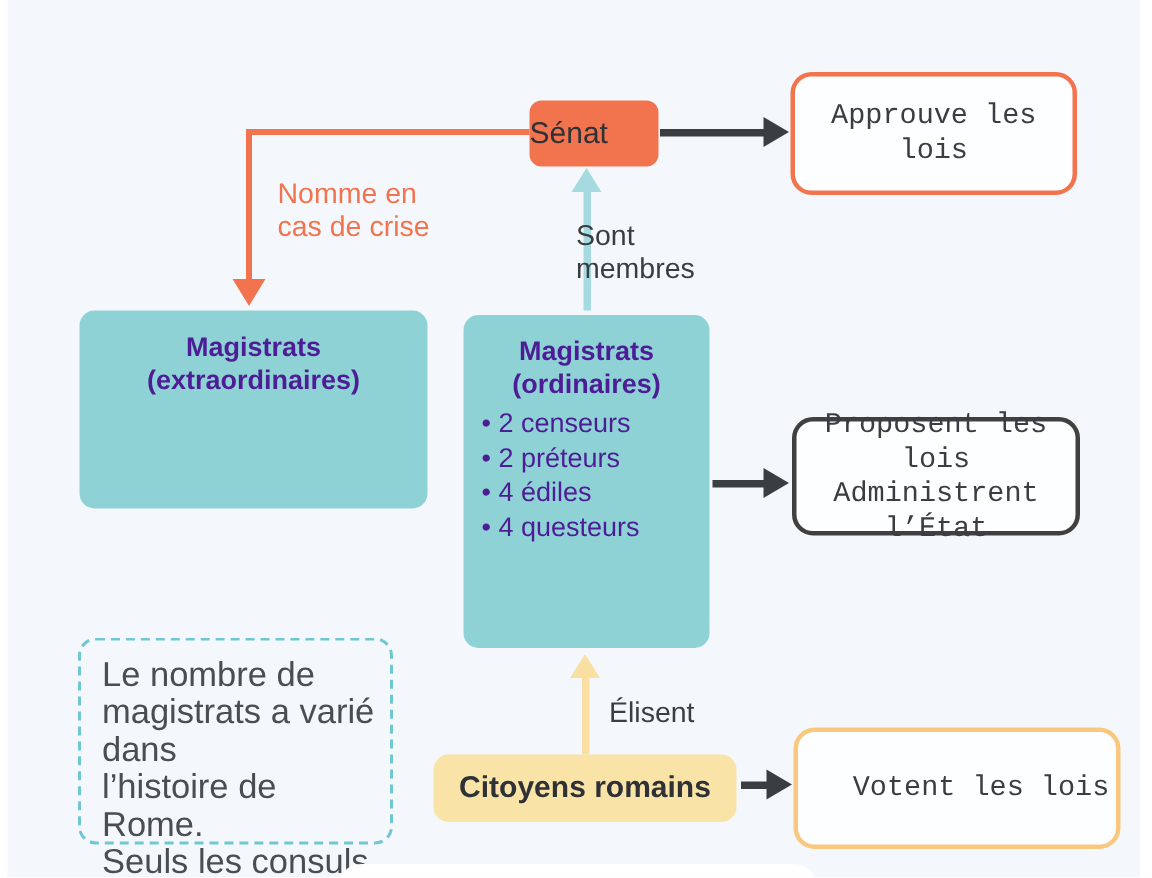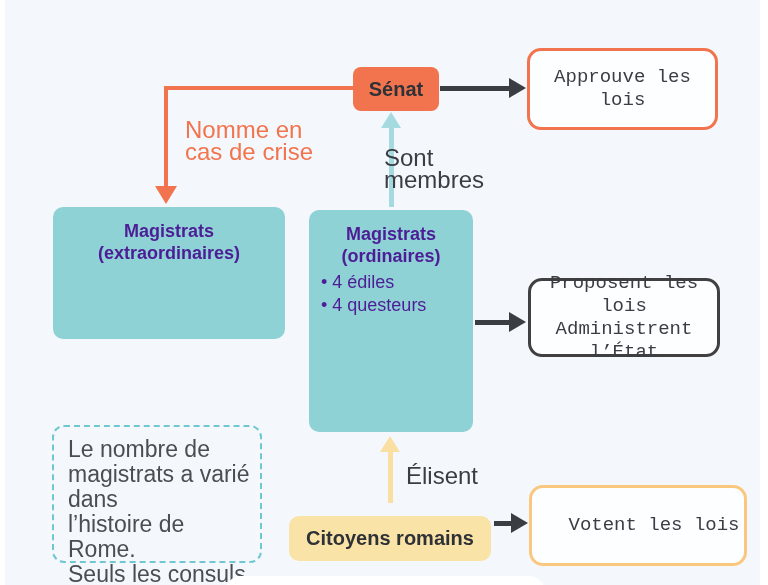--- a/index.html
+++ b/index.html
@@ -9,22 +9,22 @@
     font-family:"Liberation Sans","DejaVu Sans",sans-serif;
     color:#33363B;
   }
   #panel{position:absolute;left:5px;top:0;width:755px;height:585px;background:#F4F8FC;}
   .abs{position:absolute;}
   .pre{white-space:pre-line;}
 
   
   .senat{
     left:353px;top:67px;width:86px;height:44px;background:#F2744E;border-radius:8px;
-    display:flex;align-items:center;justify-content:center;
-    font-weight:bold;font-size:20px;color:#2E3136;
+    display:flex;align-items:center;
+    font-weight:normal;font-size:20px;color:#2E3136;
   }
   .outbox{
     background:#FDFEFF;border-radius:14px;display:flex;flex-direction:column;
     align-items:center;justify-content:center;text-align:center;
     font-size:19px;color:#3A3D42;line-height:23px;font-family:Liberation Mono, monospace;
   }
   .outbox.orange{border:3px solid #F2744E;left:527px;top:48px;width:185px;height:76px;}
   .outbox.teal{border:3px solid #404040;left:528px;top:278px;width:186px;height:73px;}
   .outbox.yellow{border:3px solid #F9C87E;left:529px;top:485px;width:180px;height:75px;padding-left:32px;}
 
@@ -34,34 +34,34 @@
   .tealbox .ttl{font-weight:bold;text-align:center;line-height:22px;padding-top:13px;}
   .tealbox ul{list-style:none;margin:4px 0 0 0;padding:0 0 0 10px;}
   .tealbox li{line-height:23px;}
   .tealbox li::before{content:"• ";}
   .extra{left:53px;top:207px;width:232px;height:132px;}
   .ordin{left:309px;top:210px;width:164px;height:222px;}
 
   .citoyens{
     left:289px;top:503px;width:202px;height:45px;background:#FAE3A6;border-radius:10px;
     display:flex;align-items:center;justify-content:center;
-    font-weight:bold;font-size:20px;color:#2E3136;margin-top:13px;
+    font-weight:bold;font-size:20px;color:#2E3136;
   }
 
   .note{
     left:52px;top:425px;width:210px;height:138px;border:2px dashed #6FC8D1;border-radius:12px;
     box-sizing:border-box;padding:10px 8px 0 14px;font-size:23px;line-height:25px;color:#4A4E53;
   }
 
   .card-bottom{
     left:225px;top:576px;width:320px;height:30px;background:#ffffff;border-radius:16px 16px 0 0;
   }
 
   
-  .lbl{font-size:24px;line-height:22px;}
+  .lbl{font-size:19px;line-height:22px;}
   .lbl.orange{color:#F2744E;}
   .lbl.dark{color:#3A3D42;}
 
   
   .shaft{background:#3A3E43;}
   .head-right{width:0;height:0;border-top:10px solid transparent;border-bottom:10px solid transparent;border-left:17px solid #3A3E43;}
   .o-shaft{background:#F2744E;}
   .o-head-down{width:0;height:0;border-left:11px solid transparent;border-right:11px solid transparent;border-top:18px solid #F2744E;}
   .t-shaft{background:#A5DBE0;}
   .t-head-up{width:0;height:0;border-left:10px solid transparent;border-right:10px solid transparent;border-bottom:16px solid #A5DBE0;}
@@ -98,20 +98,22 @@
 
   <div class="abs tealbox extra">
     <div class="ttl pre">Magistrats
 (extraordinaires)</div>
   </div>
 
   <div class="abs tealbox ordin">
     <div class="ttl pre">Magistrats
 (ordinaires)</div>
     <ul style="padding-left:12px;line-height:24px;">
+      <li>2 censeurs</li>
+      <li>2 préteurs</li>
       <li>4 édiles</li>
       <li>4 questeurs</li>
     </ul>
   </div>
 
   <div class="abs shaft" style="left:475px;top:320px;width:35px;height:5px;"></div>
   <div class="abs head-right" style="left:509px;top:312px;"></div>
 
   <div class="abs outbox teal pre">
     <span class="pre">Proposent les lois

